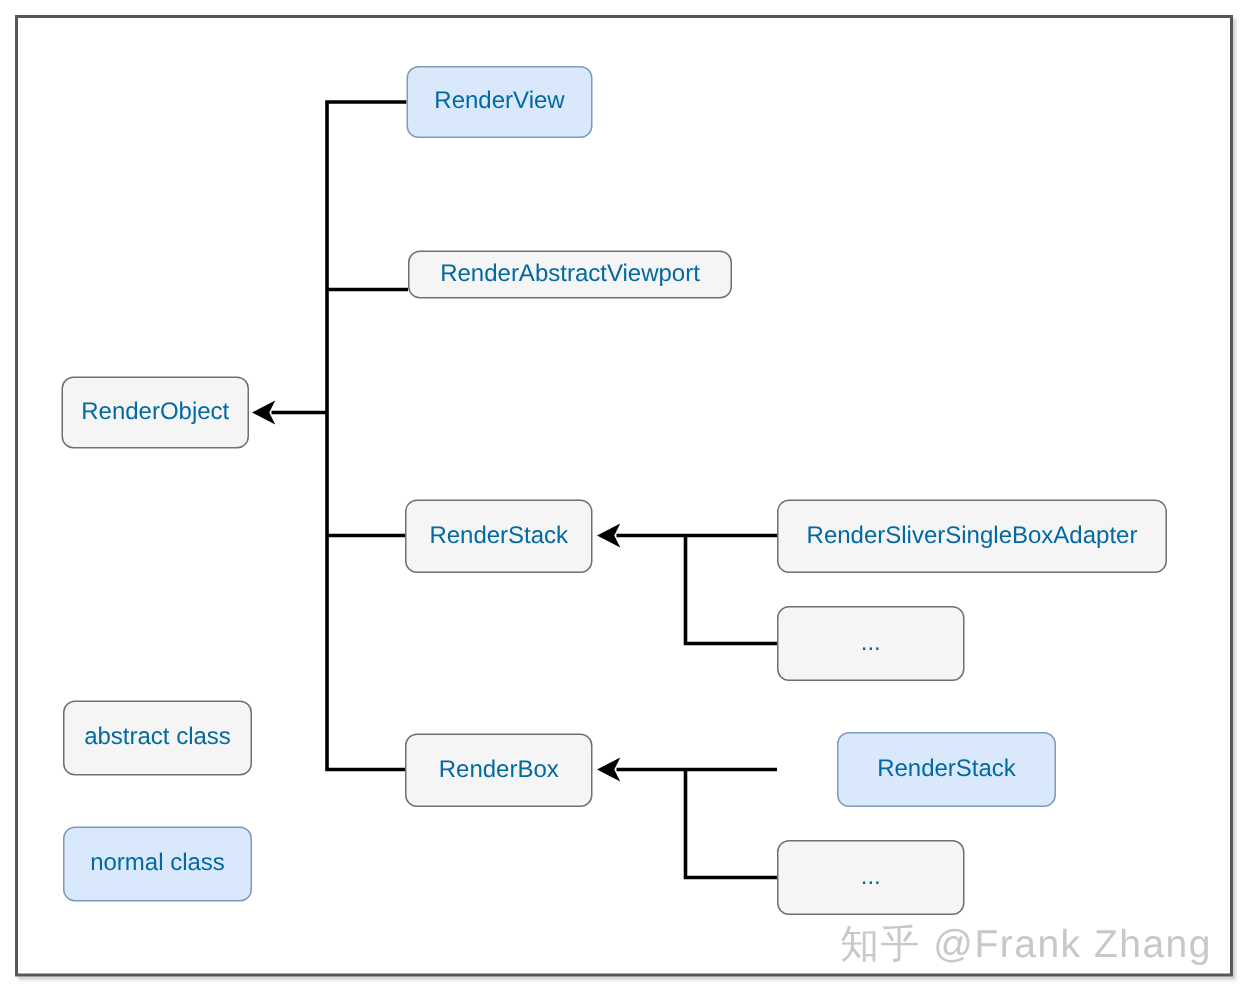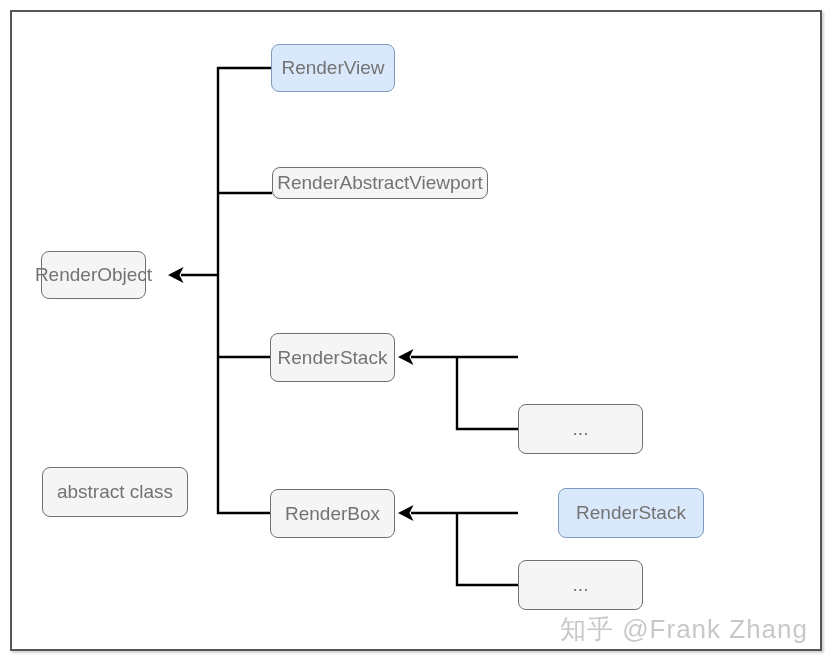--- a/index.html
+++ b/index.html
@@ -35,22 +35,22 @@
     width: 830px;
     height: 664px;
   }
   .node {
     position: absolute;
     box-sizing: border-box;
     display: flex;
     align-items: center;
     justify-content: center;
     border-radius: 8px;
-    font-size: 19px;
-    color: #737373;
+    font-size: 16px;
+    color: #0369a1;
     white-space: nowrap;
     text-align: center;
   }
   .node.abstract {
     background: #f5f5f5;
     border: 1.5px solid #707070;
   }
   .node.normal {
     background: #dae8fc;
     border: 1.5px solid #7e9bbd;
@@ -94,31 +94,33 @@
       <polygon points="168,275 183.5,267 179.5,275 183.5,283"></polygon>
       <polygon points="398,357 413.5,349 409.5,357 413.5,365"></polygon>
       <polygon points="398,513 413.5,505 409.5,513 413.5,521"></polygon>
     </g>
   </svg>
 
   <div class="node normal" style="left:271px; top:44px; width:124px; height:48px;">RenderView</div>
 
   <div class="node abstract" style="left:272px; top:167px; width:216px; height:32px;">RenderAbstractViewport</div>
 
-  <div class="node abstract" style="left:41px; top:251px; width:105px; height:48px;">RenderObject</div>
+  <div class="node abstract" style="left:41px; top:251px; width:125px; height:48px;">RenderObject</div>
 
   <div class="node abstract" style="left:270px; top:333px; width:125px; height:49px;">RenderStack</div>
 
+  <div class="node abstract" style="left:518px; top:333px; width:260px; height:49px;">RenderSliverSingleBoxAdapter</div>
 
   <div class="node abstract" style="left:518px; top:404px; width:125px; height:50px;">...</div>
 
   <div class="node abstract" style="left:270px; top:489px; width:125px; height:49px;text-align:right;">RenderBox</div>
 
   <div class="node normal" style="left:518px; top:488px; width:146px; height:50px;margin-left:40px;">RenderStack</div>
 
   <div class="node abstract" style="left:518px; top:560px; width:125px; height:50px;">...</div>
 
-  <div class="node abstract" style="left:42px; top:467px; width:146px; height:50px;">abstract class</div>
+  <div class="node abstract" style="left:42px; top:467px; width:126px; height:50px;">abstract class</div>
 
+  <div class="node normal" style="left:42px; top:551px; width:126px; height:50px;">normal class</div>
 
   <div class="watermark">知乎 @Frank Zhang</div>
 
 </div>
 
 </body></html>

